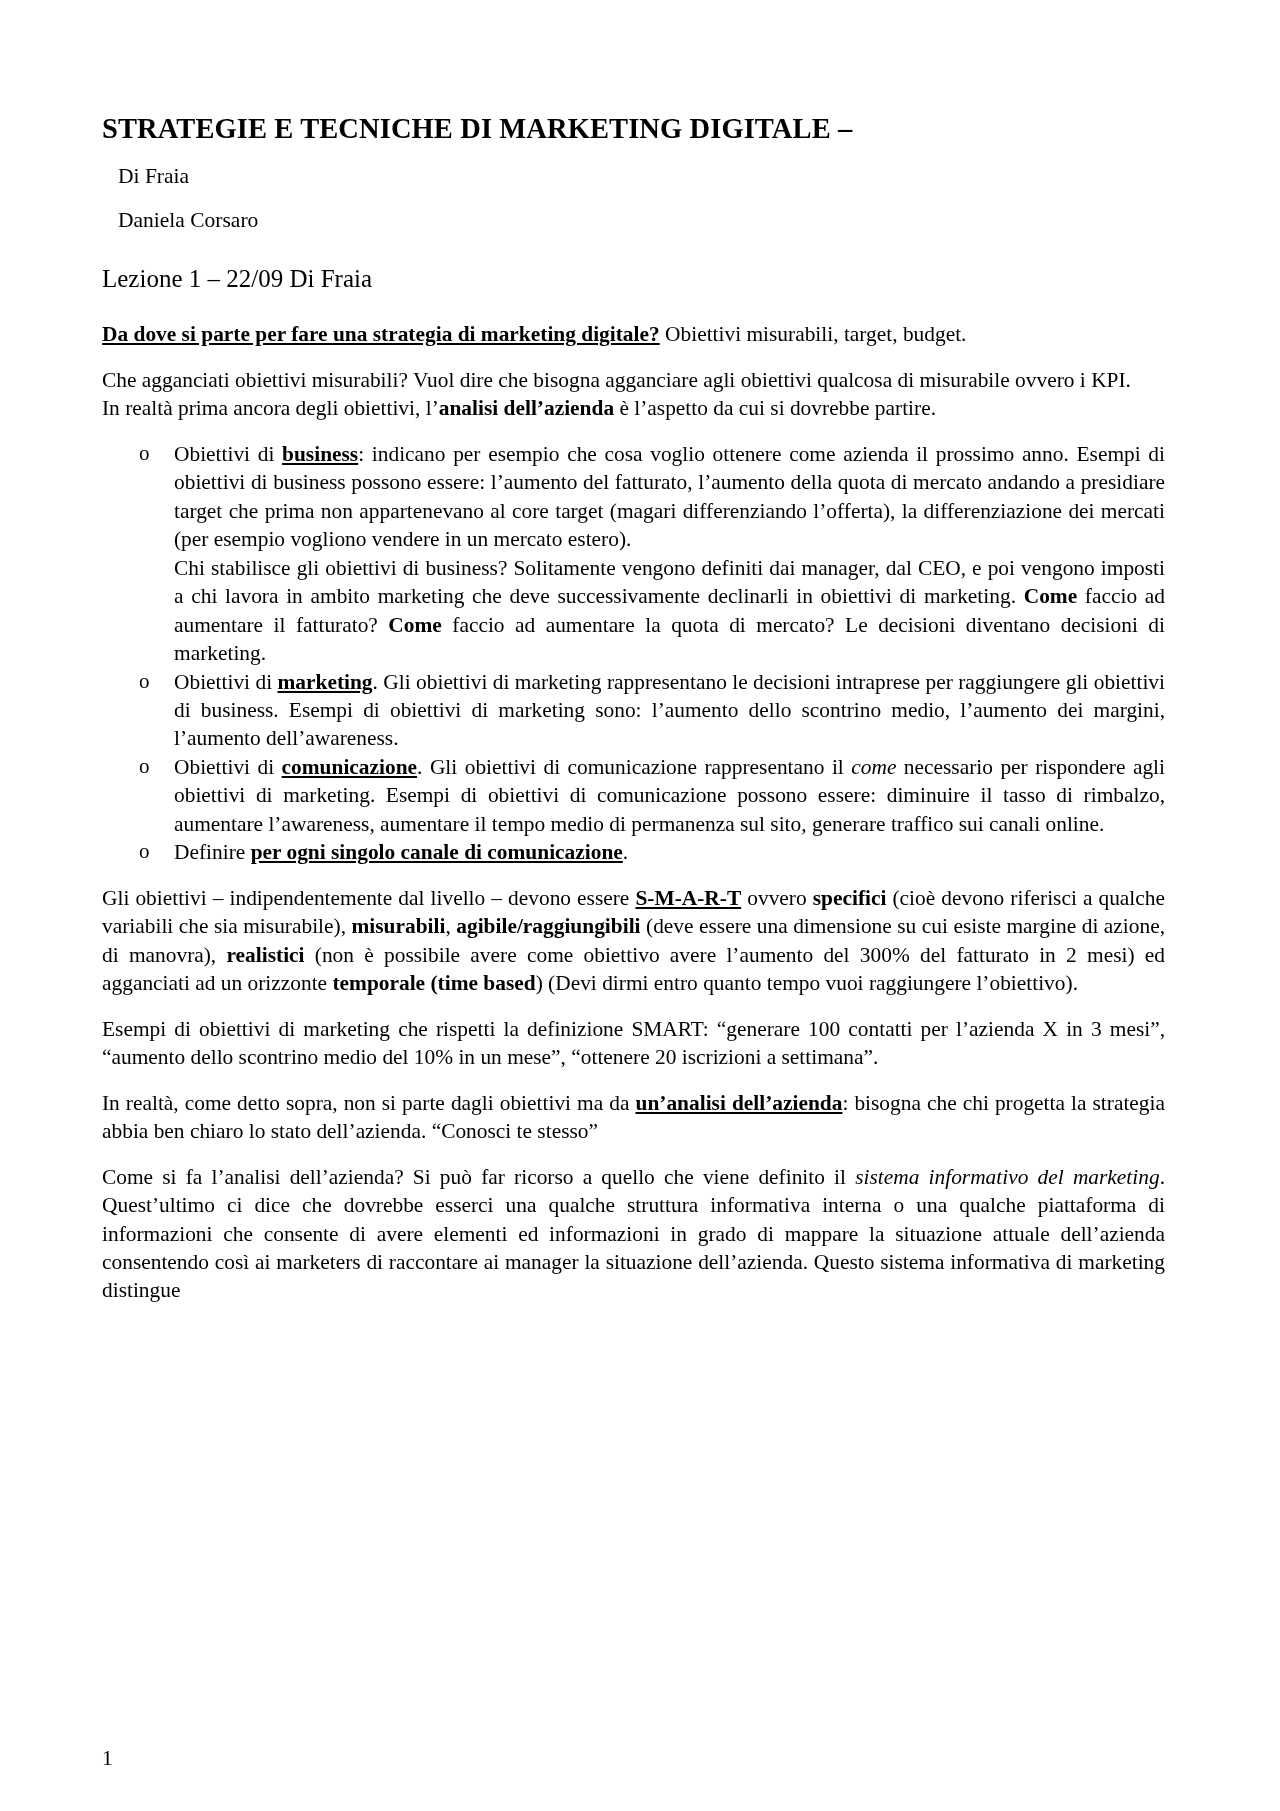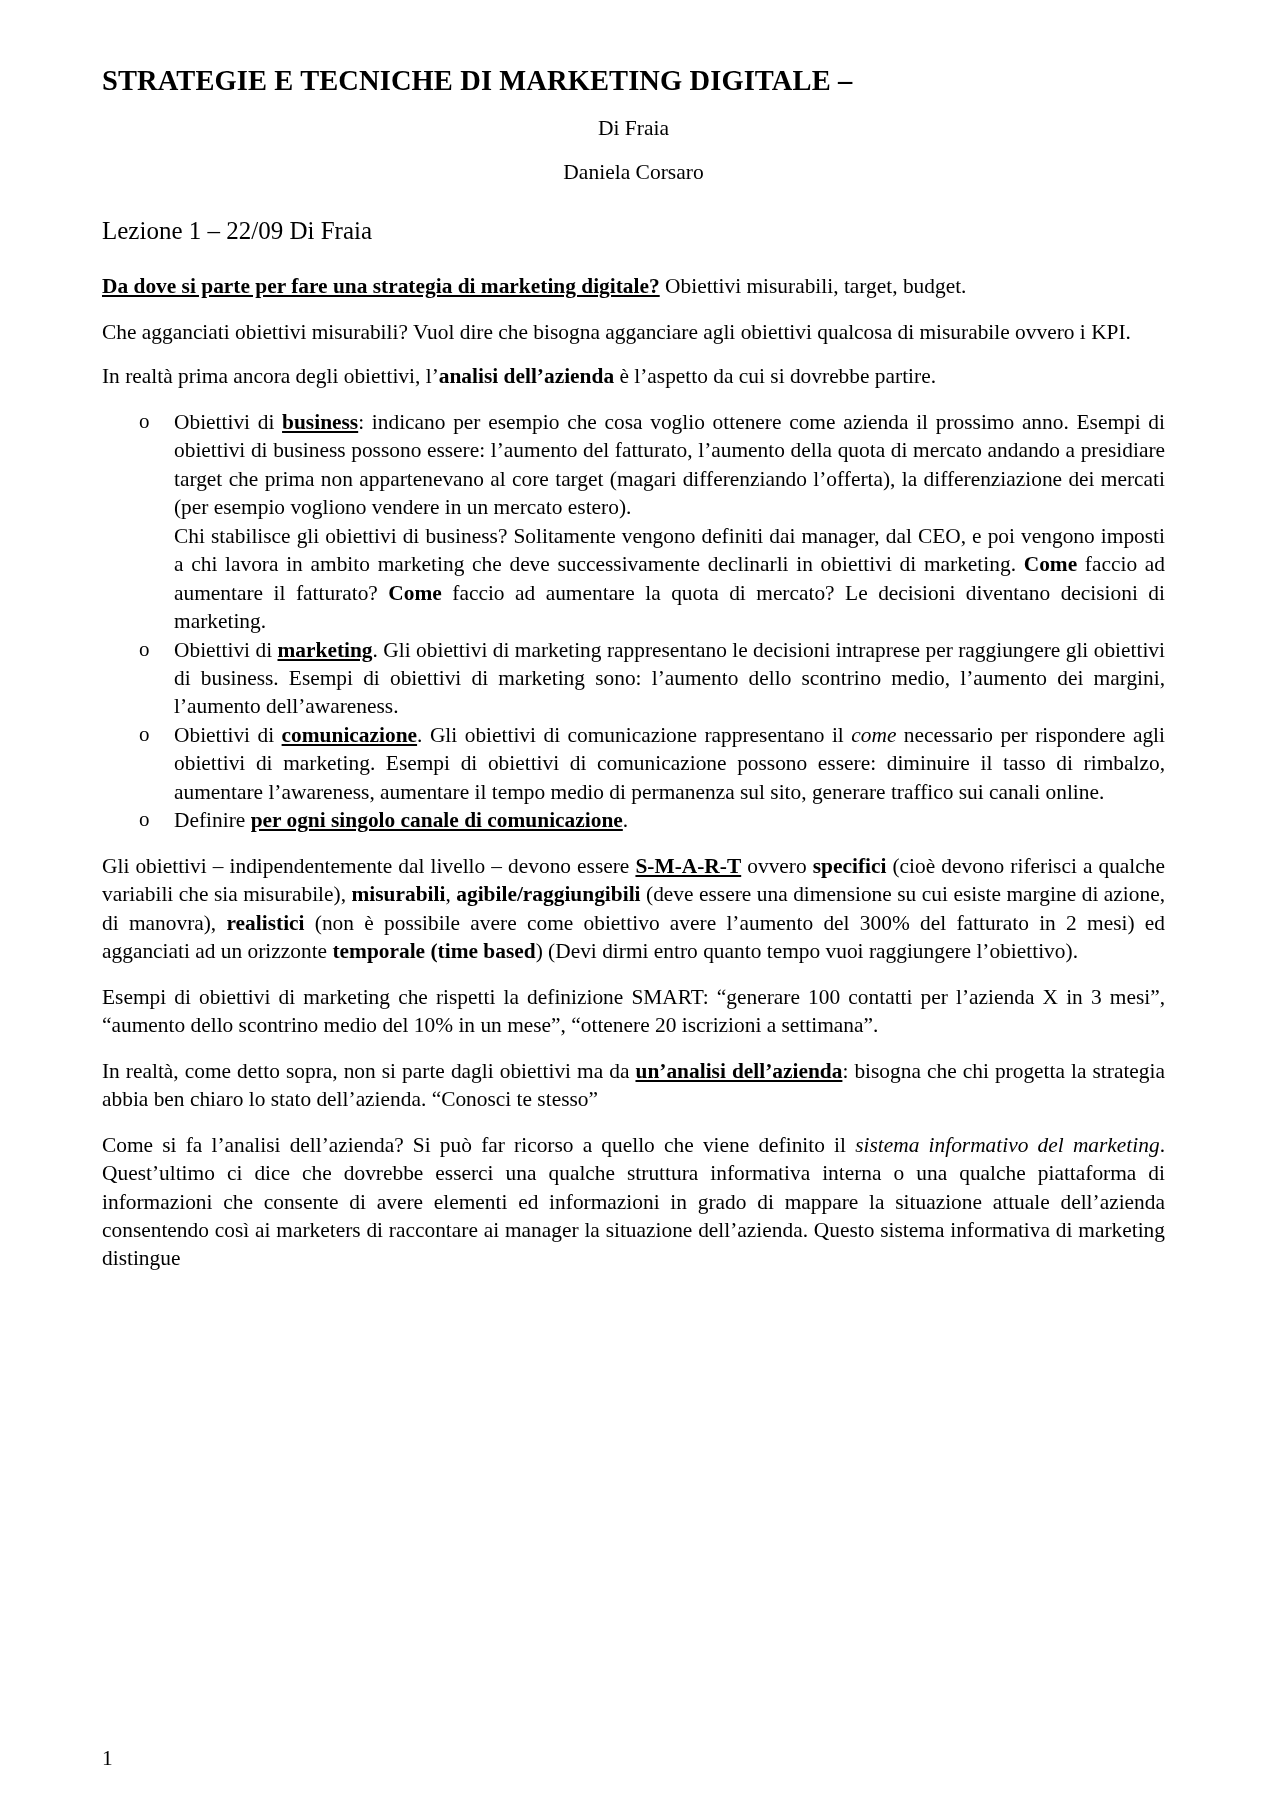--- a/index.html
+++ b/index.html
@@ -14,45 +14,44 @@
     color: #000000;
     position: relative;
     overflow: hidden;
   }
   .page {
     position: absolute;
     left: 0; top: 0;
     width: 1280px;
     height: 1811px;
     box-sizing: border-box;
-    padding: 64px 115px 40px 102px;
+    padding: 112px 115px 40px 102px;
   }
   .doc-title {
     font-size: 28.5px;
     font-weight: bold;
     line-height: 1.18;
     margin: 0 0 2px 0;
     letter-spacing: 0.1px;
   }
   .byline {
     font-size: 21.5px;
     line-height: 1.32;
     margin: 16px;
-    text-align: center;
   }
   .section-title {
     font-size: 25px;
     font-weight: normal;
     margin: 30px 0 26px 0;
     line-height: 1.2;
   }
   p.body {
     font-size: 21.4px;
     line-height: 1.33;
-    margin: 16px 0 17px 0;
+    margin: 0 0 17px 0;
     text-align: justify;
     text-justify: inter-word;
   }
   p.tight {
     margin-bottom: 0;
   }
   .ul-list {
     list-style: none;
     margin: 0 0 17px 0;
     padding: 0;

